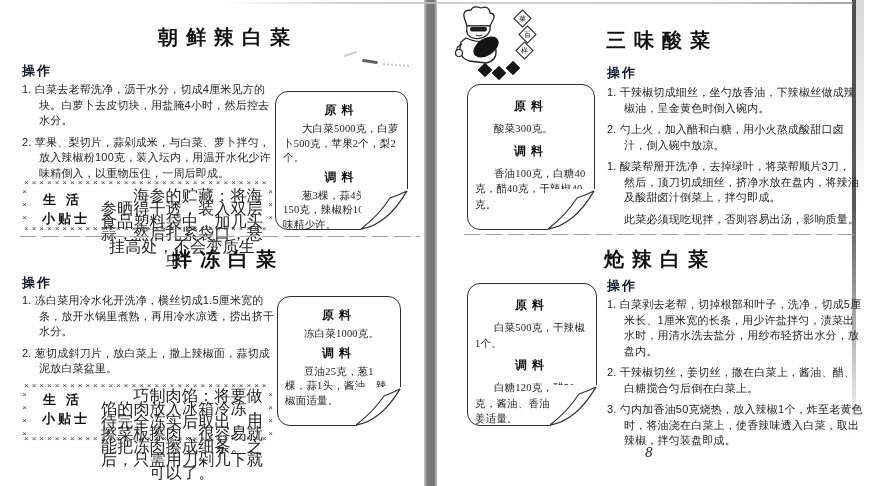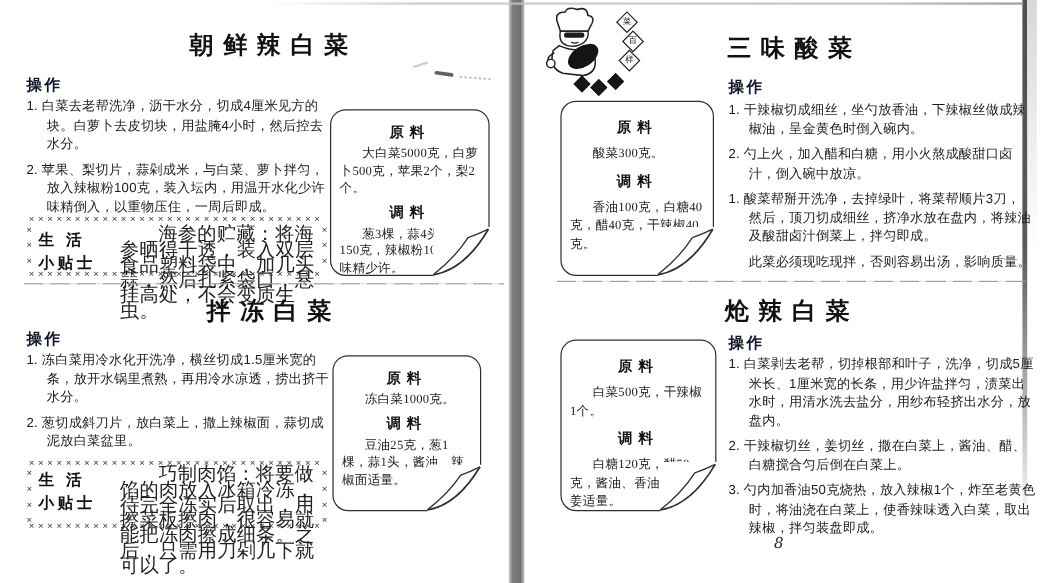--- a/index.html
+++ b/index.html
@@ -23,21 +23,21 @@
   .card--airy .card-label{margin:5px 0 6px;}
   .card--airy .card-text{margin-bottom:6px;line-height:15.5px;}
   .curl{position:absolute;right:-2px;bottom:-2px;}
 
   .tip{position:absolute;background:#fff;box-sizing:border-box;}
   .stitch{position:absolute;overflow:hidden;color:#3a3a3a;font-size:8px;line-height:8px;letter-spacing:3px;white-space:nowrap;}
   .stitch.top{left:2px;right:2px;top:-2px;height:8px;}
   .stitch.bot{left:2px;right:2px;bottom:-2px;height:8px;}
   .stitch.side{top:6px;bottom:6px;width:8px;writing-mode:vertical-rl;letter-spacing:4px;}
   .stitch.sl{left:-2px;} .stitch.sr{right:-2px;}
-  .tip-body{display:flex;padding:9px 8px 4px 10px;}
+  .tip-body{display:flex;padding:9px 8px 4px 10px;text-align:center;}
   .tip-label{width:68px;flex:none;font-weight:700;font-size:13px;line-height:19px;color:#111;}
   .tip-label .l1{letter-spacing:10px;display:block;}
   .tip-label .l2{letter-spacing:3px;display:block;}
   .tip-text{flex:1;font-size:16px;line-height:12.8px;text-indent:2em;letter-spacing:0.2px;color:#222;}
 
   .divider{position:absolute;height:1px;
            background:repeating-linear-gradient(90deg,#9e9e9e 0 16px,rgba(158,158,158,0.25) 16px 22px);}
   .pagenum{position:absolute;font-family:"DejaVu Serif","Liberation Serif",serif;font-style:italic;
            font-size:12.5px;color:#222;text-align:center;}
 

